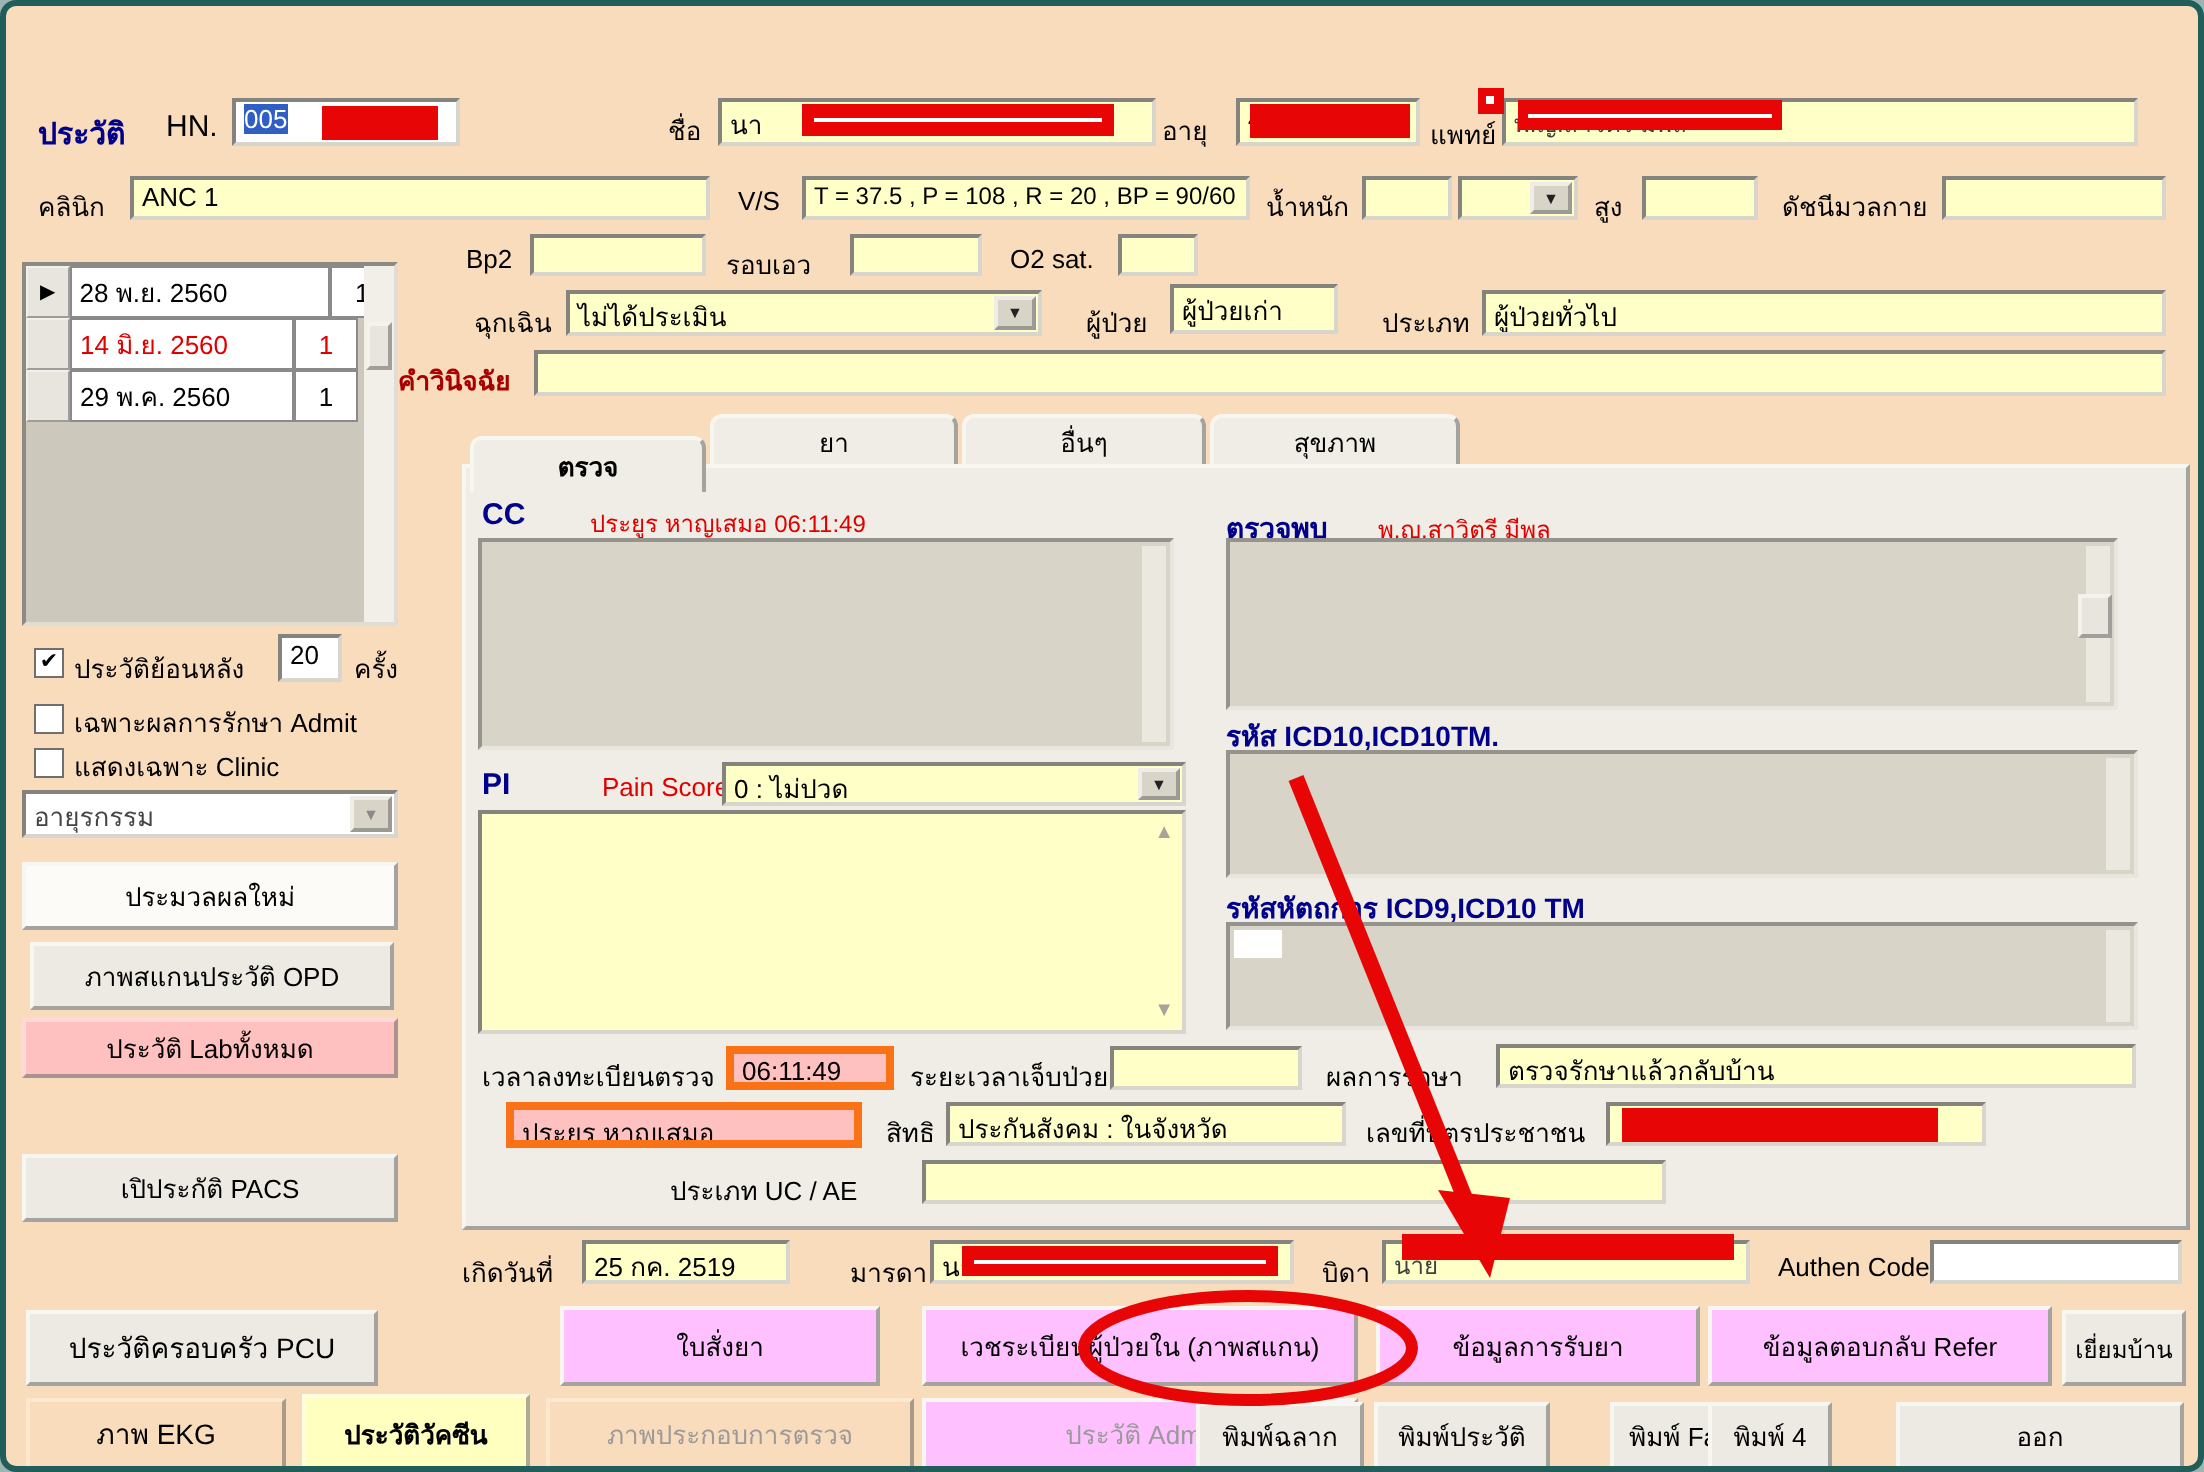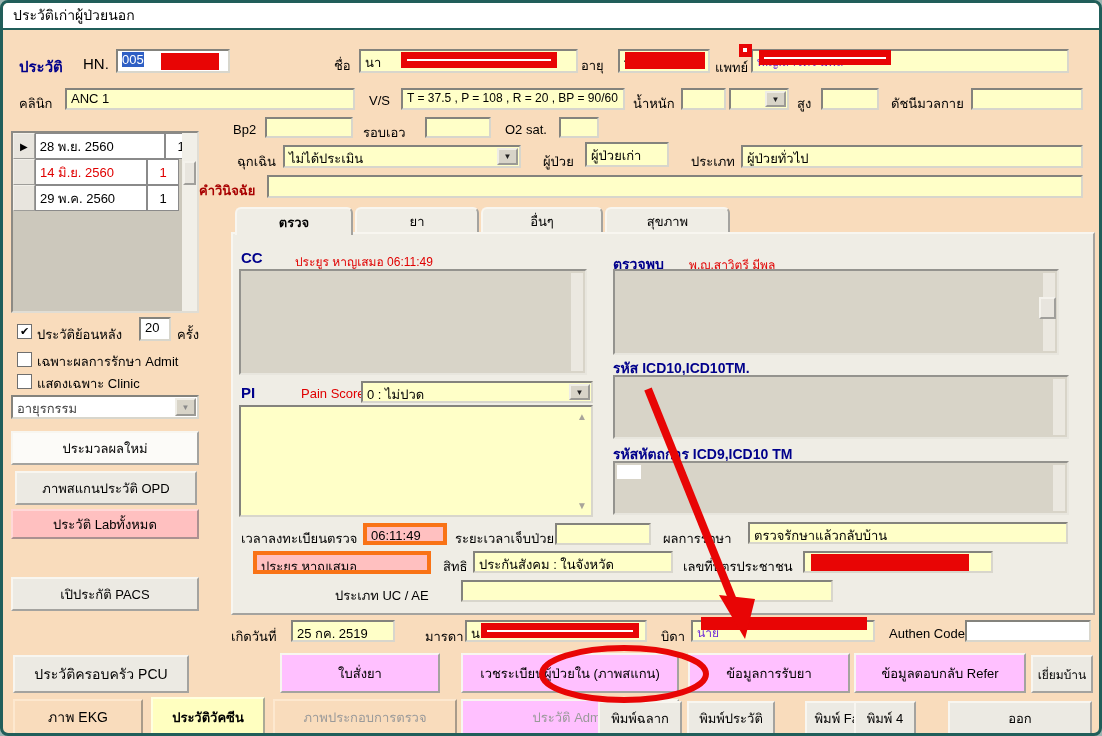--- a/index.html
+++ b/index.html
@@ -44,29 +44,26 @@
   .scrollstrip{position:absolute;top:2px;bottom:2px;right:2px;width:12px;background:#ebe8e0;}
   .grid{position:absolute;left:8px;top:128px;width:188px;height:182px;border:2px inset #e0ddd4;
        background:#ccc8bc;box-sizing:border-box;}
   .grow{display:flex;height:26px;}
   .gcell{border:1px solid #8a8a8a;background:#fff;box-sizing:border-box;display:flex;
        align-items:center;padding:0 4px;}
   .garrow{width:22px;background:#e8e5de;border:1px outset #f2f0ea;display:flex;align-items:center;
        justify-content:center;font-size:10px;box-sizing:border-box;}
   .overlay{position:absolute;left:0;top:0;width:1102px;height:736px;pointer-events:none;z-index:60;}
   .seltext{background:#2f5fc4;color:#fff;}
-  .fainttext{color:#6d28d9;}
+  .fainttext{color:#404040;}
 </style>
 </head>
 <body>
 
 <div class="win">
-  <div class="titlebar">
-    <span>ประวัติเก่าผู้ป่วยนอก</span>
-  </div>
 
   <div class="lbl blue" style="left:16px;top:52px;font-size:15px;">ประวัติ</div>
   <div class="lbl" style="left:80px;top:52px;font-size:15px;">HN.</div>
   <div class="fld white" style="left:113px;top:46px;width:114px;height:24px;"><span class="seltext">005</span></div>
   <div class="lbl" style="left:331px;top:52px;">ชื่อ</div>
   <div class="fld" style="left:356px;top:46px;width:219px;height:24px;"><span>นา</span></div>
   <div class="lbl" style="left:578px;top:52px;">อายุ</div>
   <div class="fld" style="left:615px;top:46px;width:92px;height:24px;"><span>4</span></div>
   <div class="lbl" style="left:712px;top:54px;">แพทย์</div>
   <div class="fld" style="left:748px;top:46px;width:318px;height:24px;"><span class="fainttext" style="font-size:12px;">พ.ญ.สาวิตรี มีพล</span></div>
@@ -137,21 +134,21 @@
   <div class="fld white" style="left:8px;top:392px;width:188px;height:24px;color:#444;">
     <span>อายุรกรรม</span>
     <span class="ddbtn" style="color:#8a8a8a;">▼</span>
   </div>
 
   <div class="btn" style="left:8px;top:428px;width:188px;height:34px;background:#fcfbf8;">ประมวลผลใหม่</div>
   <div class="btn" style="left:12px;top:468px;width:182px;height:34px;">ภาพสแกนประวัติ OPD</div>
   <div class="btn salmonbtn" style="left:8px;top:506px;width:188px;height:30px;">ประวัติ Labทั้งหมด</div>
   <div class="btn" style="left:8px;top:574px;width:188px;height:34px;">เปิประกัติ PACS</div>
 
-  <div class="tab active" style="left:232px;width:118px;">ตรวจ</div>
+  <div class="tab active" style="left:232px;width:118px;margin-top:11px;">ตรวจ</div>
   <div class="tab" style="left:352px;width:124px;">ยา</div>
   <div class="tab" style="left:478px;width:122px;">อื่นๆ</div>
   <div class="tab" style="left:602px;width:125px;">สุขภาพ</div>
   <div class="panel"></div>
 
   <div class="lbl blue" style="left:238px;top:246px;font-size:15px;">CC</div>
   <div class="lbl redtxt" style="left:292px;top:249px;font-size:12px;">ประยูร หาญเสมอ 06:11:49</div>
   <div class="sunkbox" style="left:236px;top:266px;width:348px;height:106px;">
     <div class="scrollstrip"></div>
   </div>

